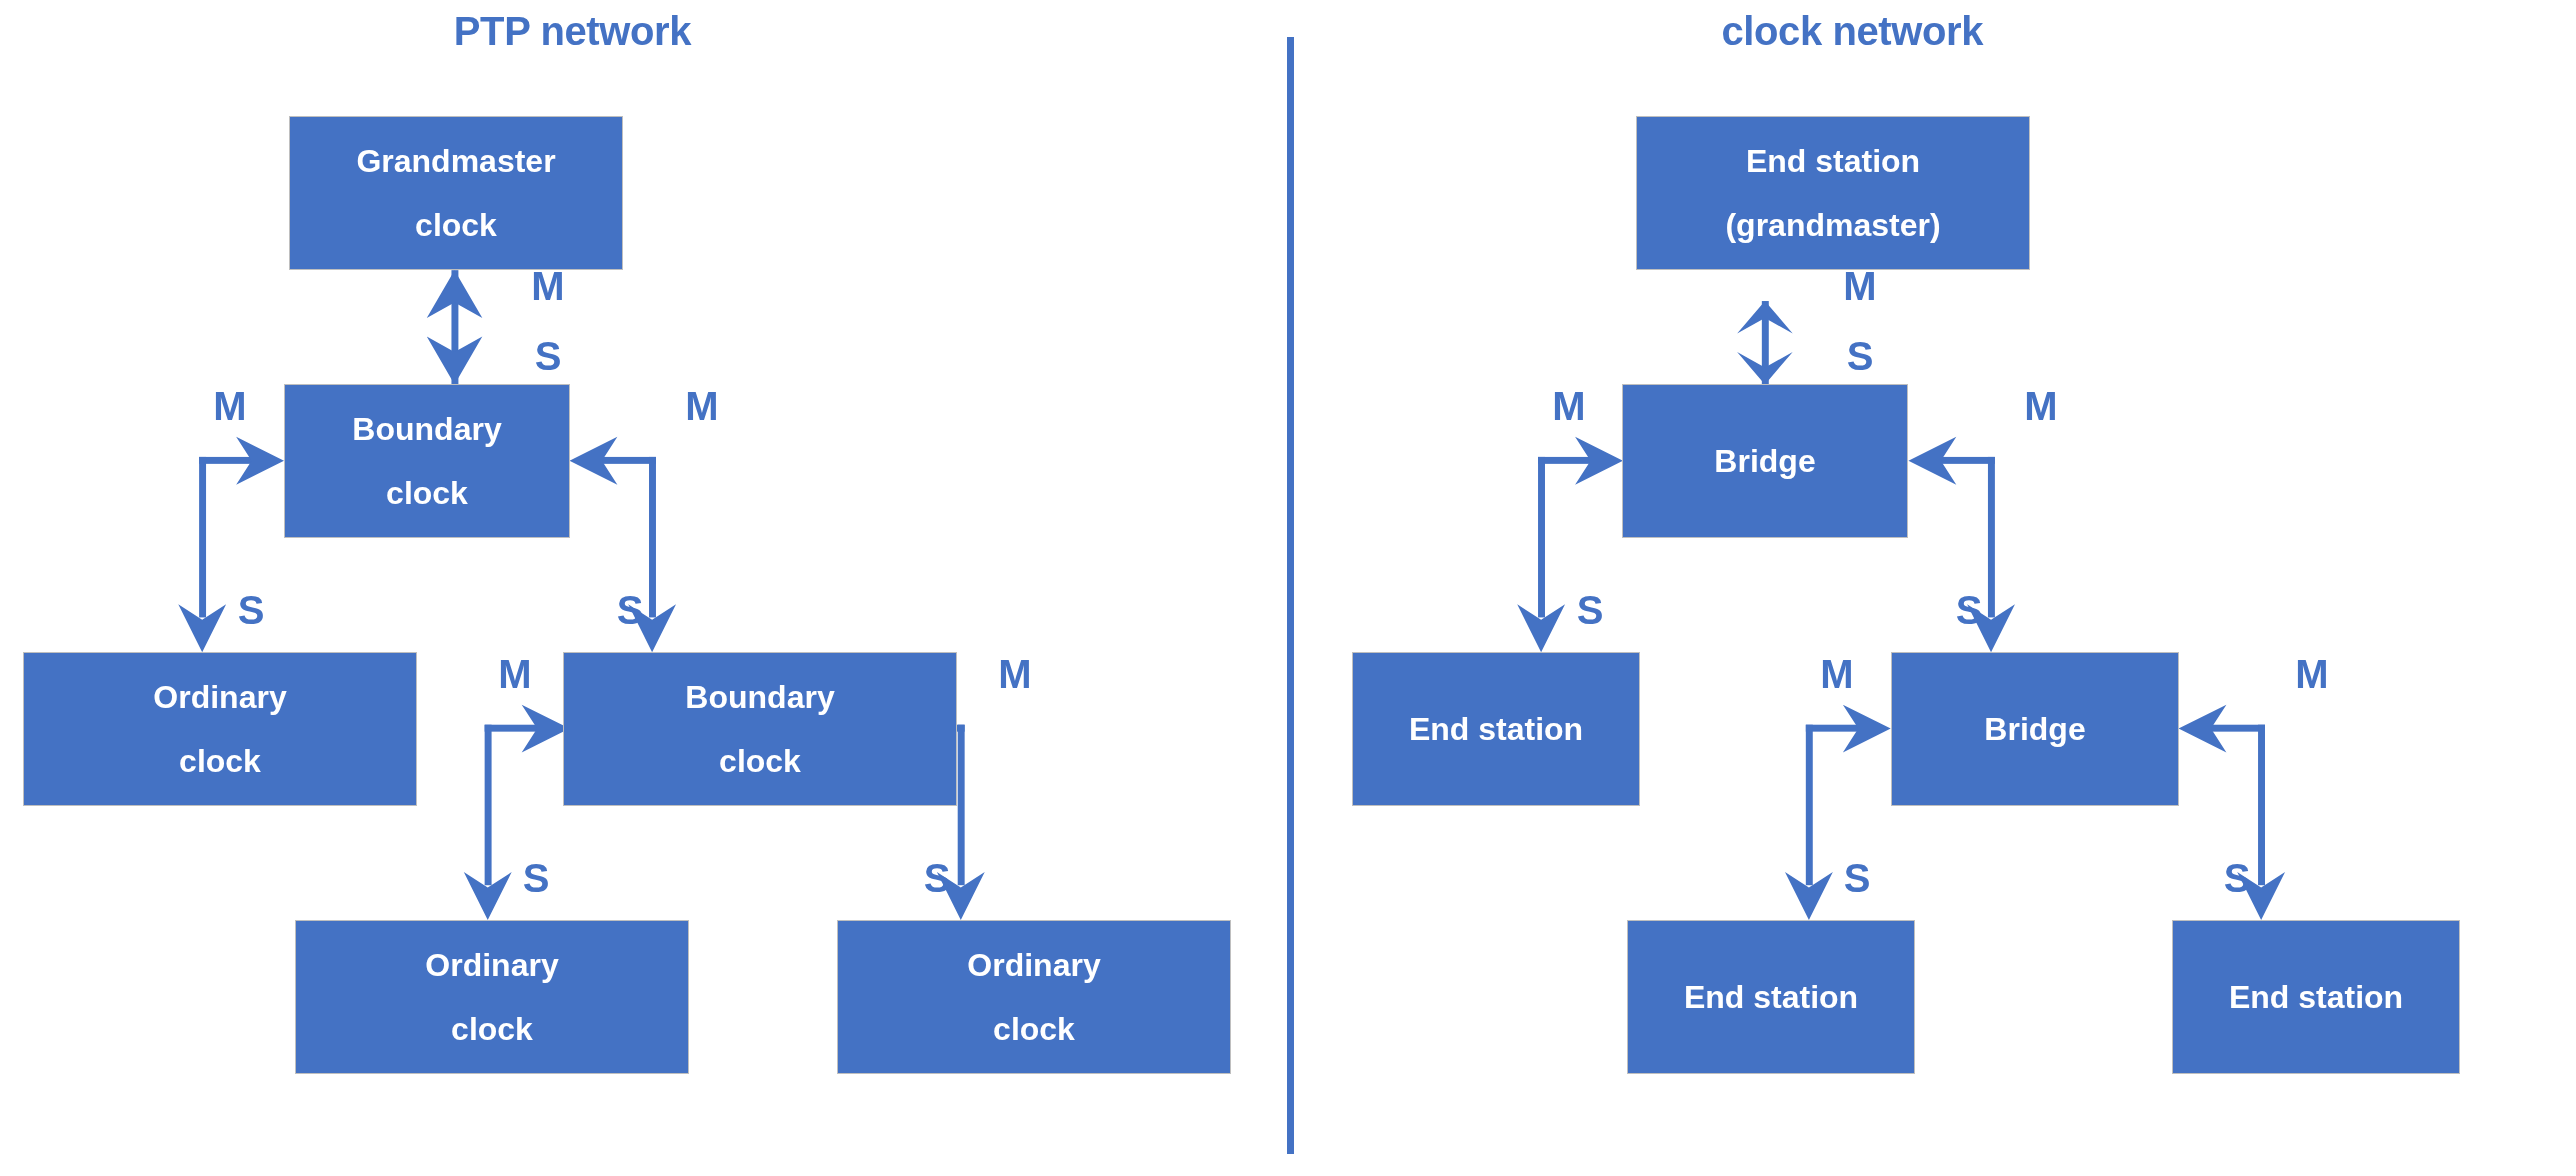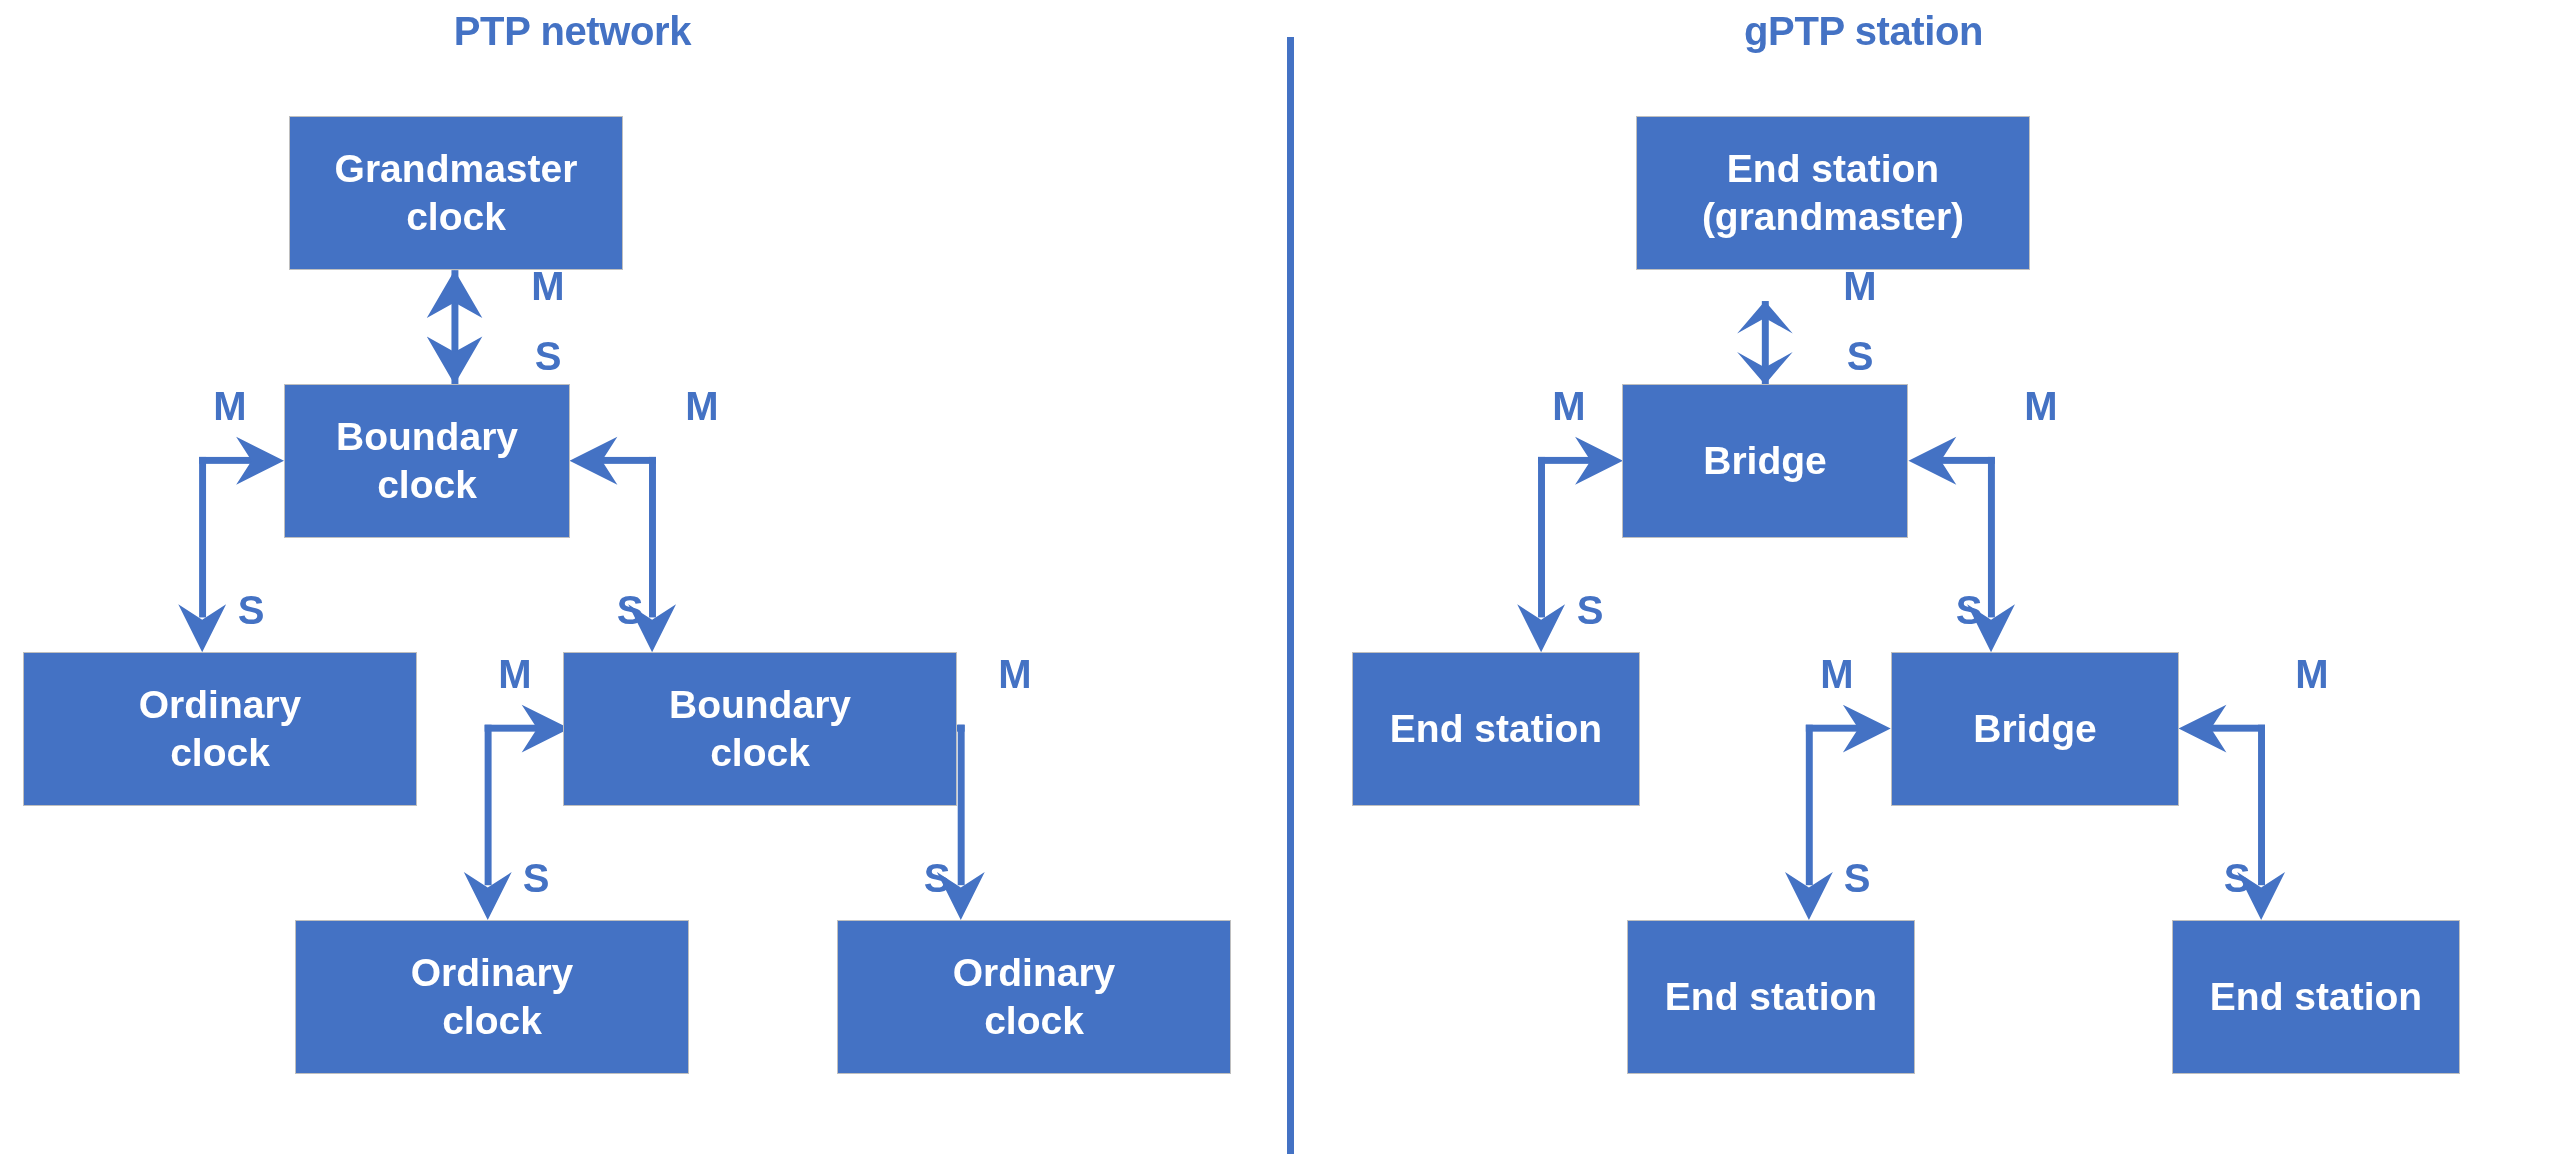--- a/index.html
+++ b/index.html
@@ -23,22 +23,22 @@
     letter-spacing:-0.4px;
   }
 
   .node{
     position:absolute;
     background:#4472C4;
     border:1.5px solid #BFBFBF;
     box-sizing:border-box;
     color:#FFFFFF;
     font-weight:bold;
-    font-size:39px;
-    line-height:48px;
+    font-size:32px;
+    line-height:64px;
     display:flex;
     align-items:center;
     justify-content:center;
     text-align:center;
     white-space:pre-line;
     padding:0 4.6px;
   }
 
   .port{
     position:absolute;
@@ -140,21 +140,21 @@
     <g>
       <rect x="2857" y="939" width="78" height="9" fill="#4472C4"></rect>
       <path d="M2885,913 L2823,944 L2885,975 L2865,944 Z" fill="#4472C4"></path>
       <rect x="2926" y="939" width="9" height="208" fill="#4472C4"></rect>
       <path d="M2899,1130 L2930,1192 L2961,1130 L2930,1150 Z" fill="#4472C4"></path>
     </g>
   </svg>
 
   <div class="panel-title" style="left:305px;top:9.3px;width:386px;">PTP network</div>
 
-  <div class="panel-title" style="left:1489px;top:9.3px;width:494px;">gPTP station</div>
+  <div class="panel-title" style="left:1489px;top:9.3px;width:494px;">clock network</div>
 
   <div class="divider" style="left:1287px;top:37px;width:7px;height:1117px;"></div>
 
   <div class="node" style="left:289px;top:116px;width:334px;height:154px;">Grandmaster
 clock</div>
 
   <div class="node" style="left:284px;top:384px;width:286px;height:154px;">Boundary
 clock</div>
 
   <div class="node" style="left:23px;top:652px;width:394px;height:154px;">Ordinary

